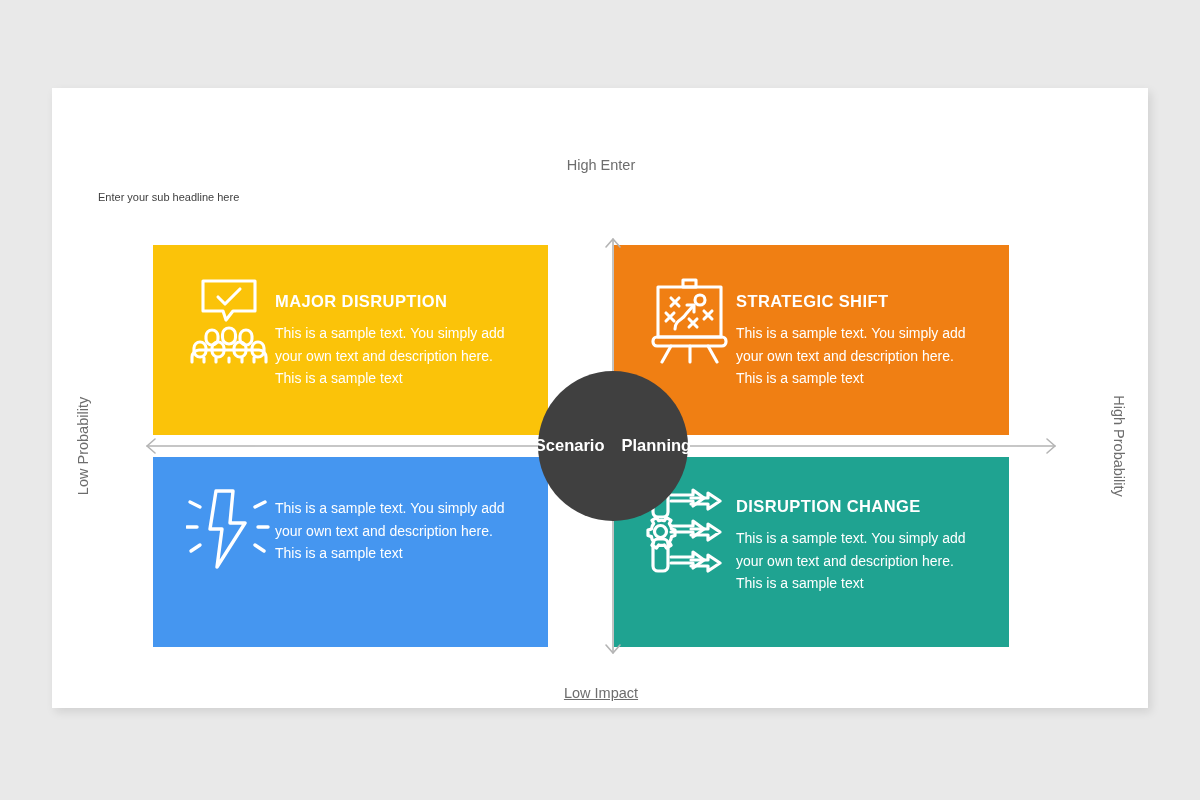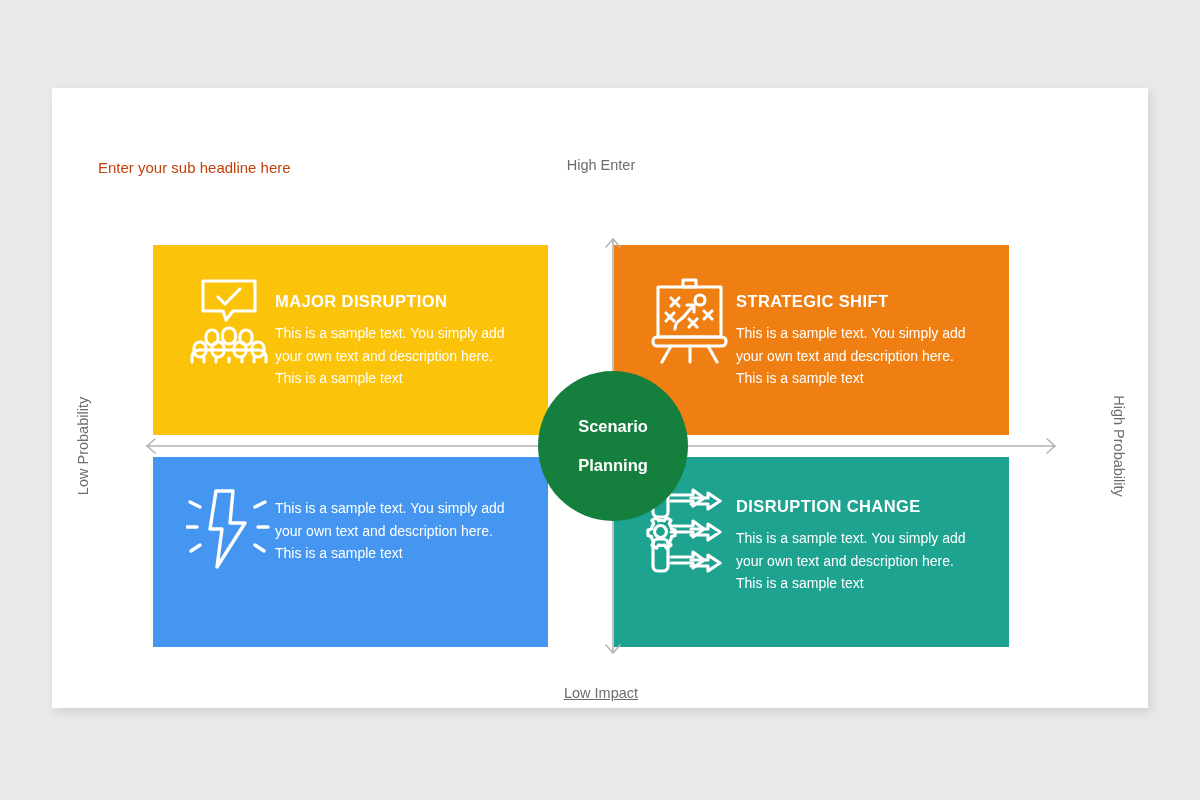--- a/index.html
+++ b/index.html
@@ -32,23 +32,23 @@
     top: 27px;
     font-size: 42px;
     font-weight: 400;
     color: #4a4a4a;
     letter-spacing: 0.2px;
     white-space: nowrap;
   }
   .page-subtitle {
     position: absolute;
     left: 46px;
-    top: 71px;
-    font-size: 15px;
-    color: #c2410c;
+    top: 103px;
+    font-size: 11px;
+    color: #404040;
     white-space: nowrap;
   }
 
   
   .matrix {
     position: absolute;
     left: 101px;
     top: 157px;
     width: 896px;
     height: 402px;
@@ -141,23 +141,23 @@
   }
 
   
   .center-circle {
     position: absolute;
     left: 385px;
     top: 126px;
     width: 150px;
     height: 150px;
     border-radius: 50%;
-    background: #15803d;
+    background: #404040;
     display: flex;
-    flex-direction: column;
+    flex-direction: row;
     align-items: center;
     justify-content: center;
     z-index: 5;
     gap: 17px;
   }
   .center-circle span {
     color: #ffffff;
     font-size: 16.5px;
     font-weight: bold;
     line-height: 1.28;

